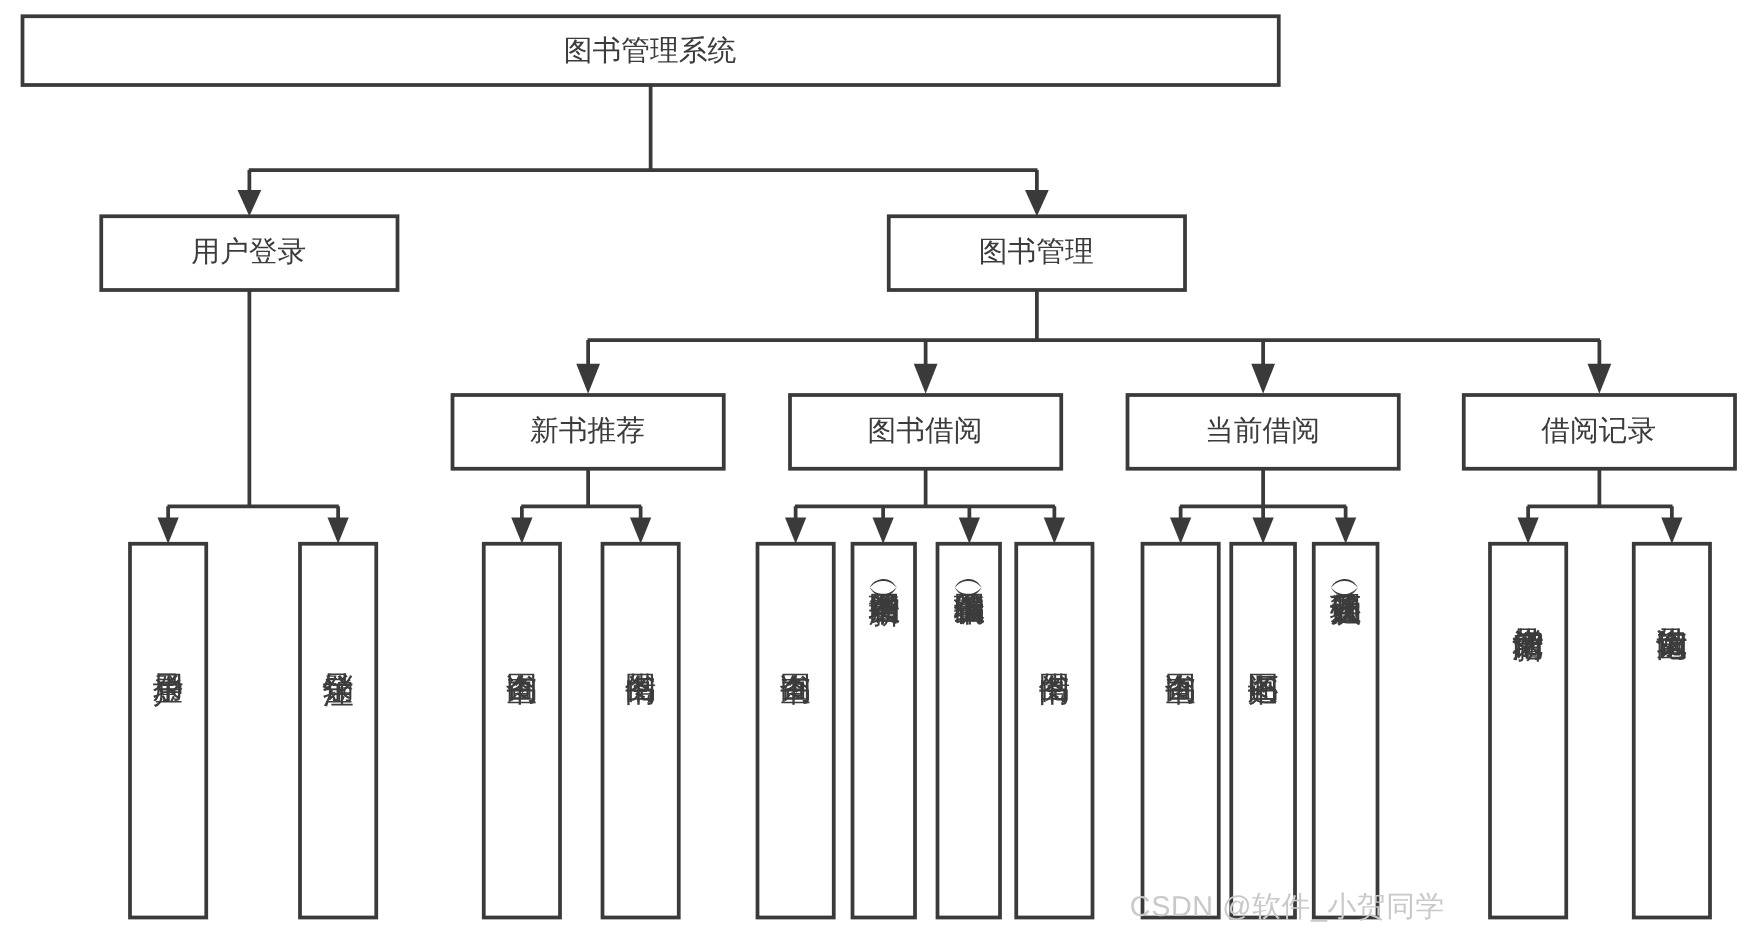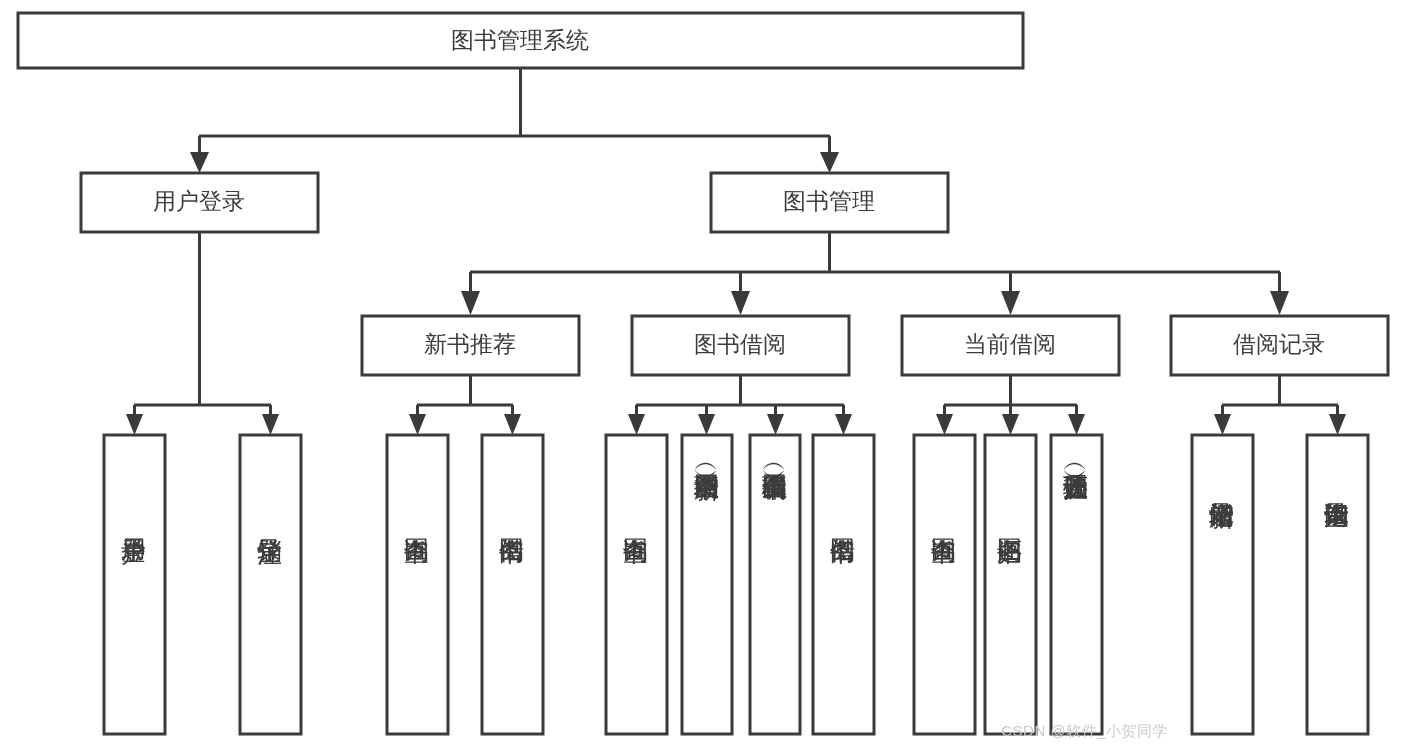--- a/index.html
+++ b/index.html
@@ -50,24 +50,24 @@
     dominant-baseline: middle;
   }
   .node-label-vert {
     fill: #3c3c3c;
     font-family: "Liberation Sans", "DejaVu Sans", sans-serif;
     font-size: 25px;
     text-anchor: middle;
   }
   .watermark {
     position: absolute;
-    right: 4px;
+    right: 16px;
     bottom: 6px;
     font-family: "Liberation Sans", "DejaVu Sans", sans-serif;
-    font-size: 15px;
+    font-size: 23px;
     color: #c9c9c9;
     white-space: nowrap;
     letter-spacing: 0.5px;
   }
 </style>
 </head>
 <body>
 
 <div id="diagram-root">
   <svg class="flow" viewBox="0 0 1405 747" xmlns="http://www.w3.org/2000/svg">

